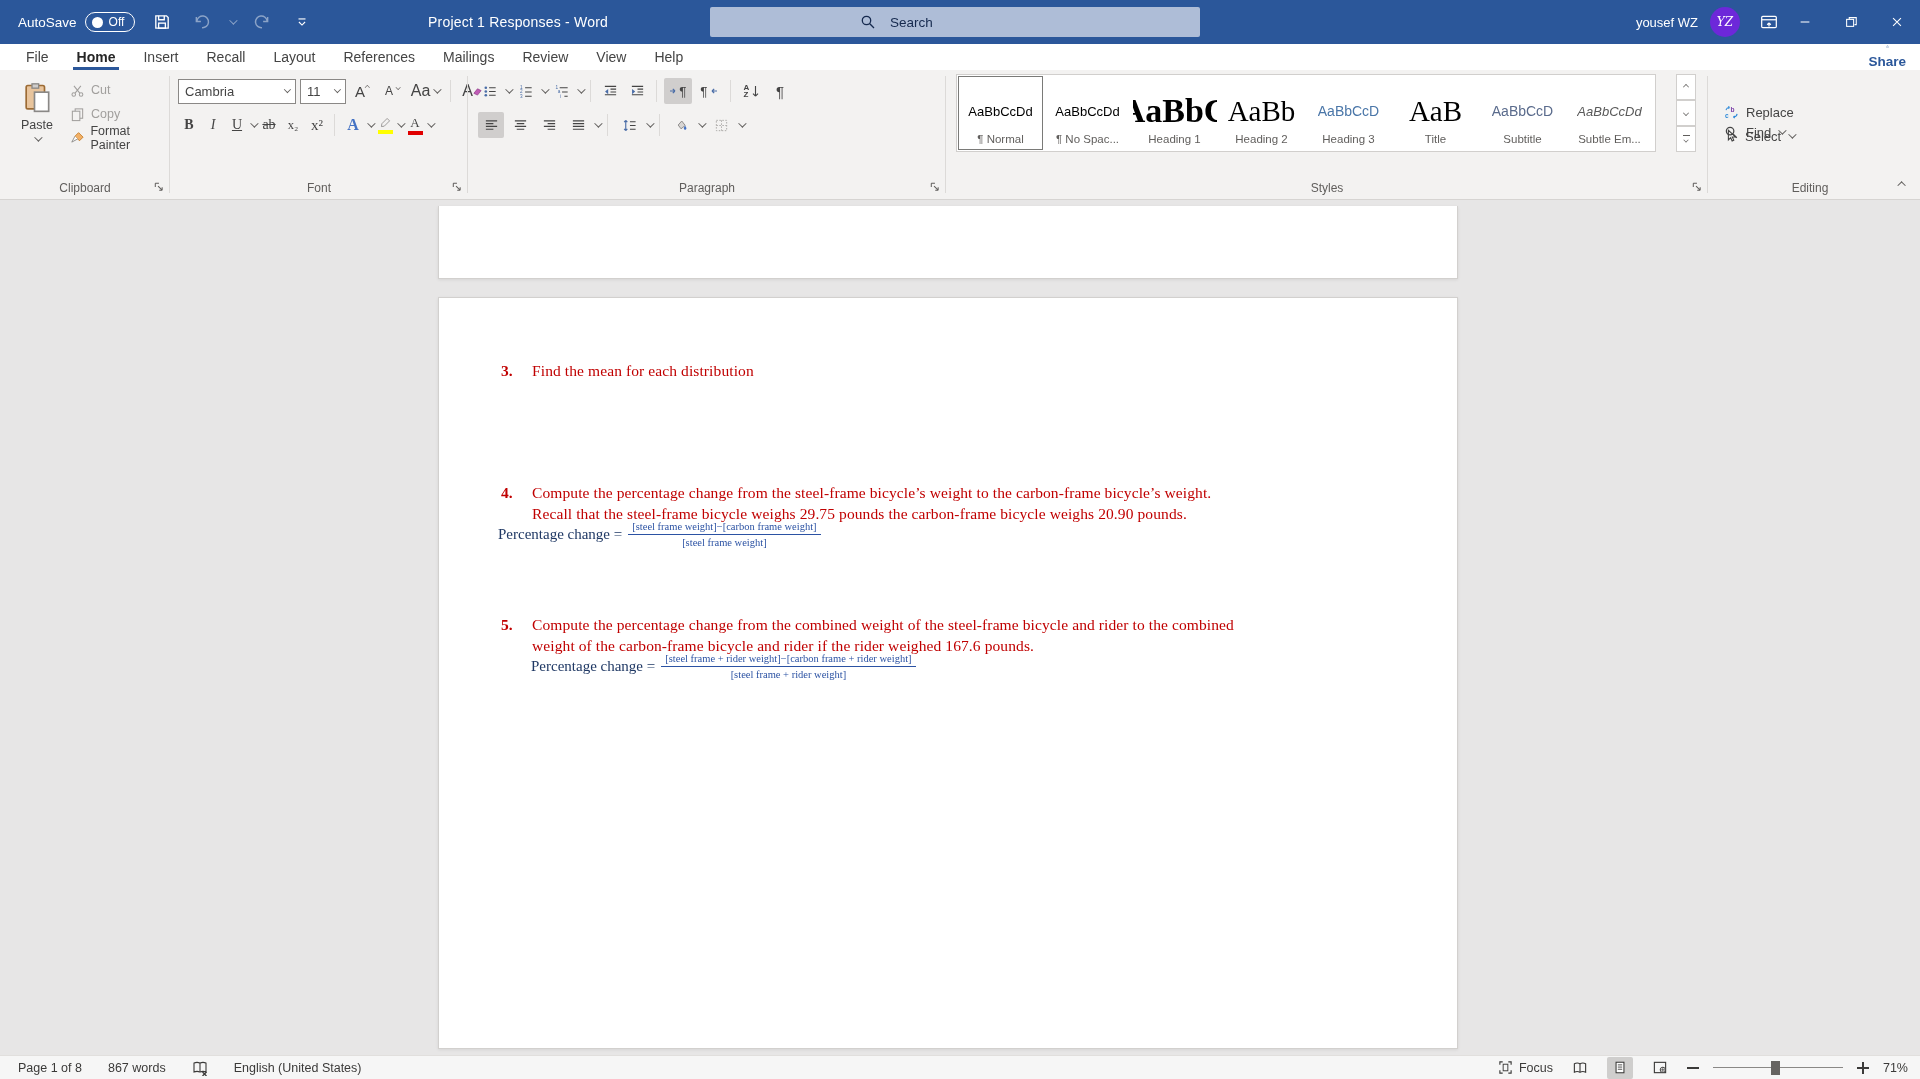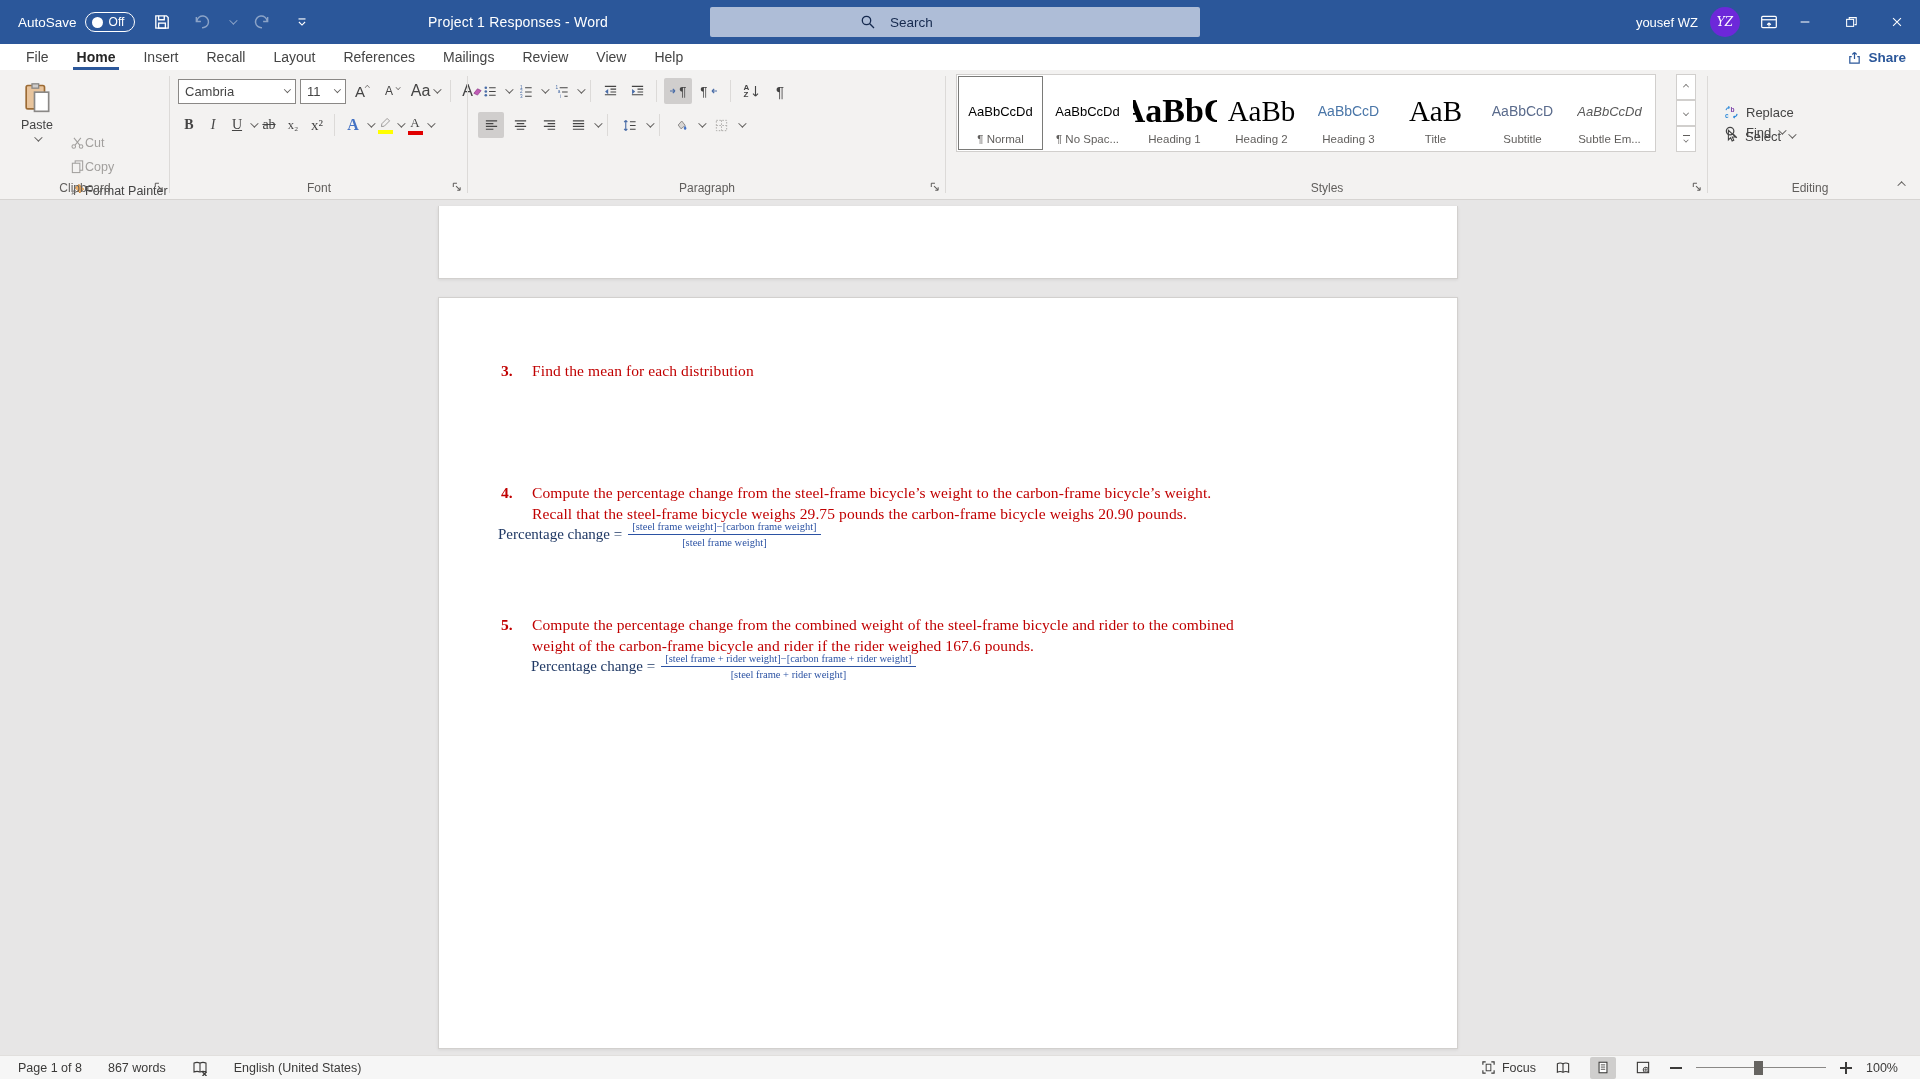--- a/index.html
+++ b/index.html
@@ -22,38 +22,38 @@
   .user-name { font-size:13px; margin-right:12px; }
   .avatar { width:30px; height:30px; border-radius:50%; background:#6d28d9; color:#fff; display:flex; align-items:center; justify-content:center;
     font-family:"DejaVu Serif",serif; font-style:italic; font-size:12px; margin-right:16px; }
   .win-btn { width:46px; height:44px; display:flex; align-items:center; justify-content:center; }
 
   
   .tabrow { position:absolute; left:0; top:44px; width:1920px; height:26px; background:#fff; display:flex; align-items:stretch; padding-left:12px; }
   .tab { position:relative; display:flex; align-items:center; padding:0 14px; font-size:14px; color:#444; }
   .tab.active { color:#262626; font-weight:700; }
   .tab.active::after { content:""; position:absolute; left:10px; right:10px; bottom:0; height:3px; background:#2b579a; }
-  .share-btn { position:absolute; right:14px; top:1px; height:24px; display:flex; align-items:center; gap:6px; color:#2b579a; font-size:13.5px; font-weight:600; }
+  .share-btn { position:absolute; right:14px; top:1px; height:24px; display:flex; align-items:center; gap:6px; color:#2b579a; font-size:13.5px; font-weight:600;flex-direction:column; }
 
   
   .ribbon { position:absolute; left:0; top:70px; width:1920px; height:130px; background:#f3f2f1; border-bottom:1px solid #d6d4d2; font-size:12.5px; color:#444; }
   .rgroup { position:absolute; top:0; height:129px; }
   .rgroup::after { content:""; position:absolute; right:0; top:6px; bottom:6px; width:1px; background:#dcdad8; }
   .grp-label { position:absolute; bottom:4px; left:0; right:0; text-align:center; font-size:12px; color:#605e5c; }
   .launcher { position:absolute; bottom:6px; right:5px; width:14px; height:14px; display:flex; align-items:center; justify-content:center; }
   .chv { display:inline-block; width:6px; height:6px; border-right:1.3px solid #605e5c; border-bottom:1.3px solid #605e5c; transform:rotate(45deg) translateY(-2px); }
   .chv.up { transform:rotate(-135deg) translateY(-2px); }
   .rbtn { display:flex; align-items:center; justify-content:center; border-radius:2px; height:26px; }
   .rbtn.on { background:#d0cecd; }
   .glyph { font-size:16px; color:#444; }
 
   
   .g-clip { left:0; width:170px; }
   .paste-big { position:absolute; left:10px; top:4px; width:54px; height:118px; display:flex; flex-direction:column; align-items:center; padding-top:8px; gap:4px; }
-  .clip-row { position:absolute; left:70px; display:flex; align-items:flex-end; height:24px;margin-top:48px; }
+  .clip-row { position:absolute; left:70px; display:flex; align-items:center; gap:6px; height:24px; }
   .disabled-txt { color:#a19f9d; }
 
   
   .g-font { left:170px; width:298px; }
   .f-row1 { position:absolute; left:8px; top:8px; display:flex; align-items:center; gap:4px; }
   .f-row2 { position:absolute; left:8px; top:42px; display:flex; align-items:center; gap:2px; }
   .combo { background:#fff; border:1px solid #8a8886; height:25px; display:flex; align-items:center; justify-content:space-between; padding:0 6px; font-size:13px; }
   .combo .chv { transform:rotate(45deg) translateY(-2px) scale(.85); }
   .fmt { min-width:22px; height:25px; display:flex; align-items:center; justify-content:center; font-size:14px; font-family:"Liberation Serif",serif; }
   .vdiv { width:1px; height:22px; background:#dcdad8; margin:0 4px; }
@@ -104,21 +104,21 @@
   .formula { position:absolute; display:flex; align-items:center; gap:6px; color:#1f3864; font-family:"Liberation Serif","DejaVu Serif",serif; }
   .flabel { font-size:15px; }
   .frac { display:flex; flex-direction:column; align-items:center; color:#2b52a3; font-size:10.5px; line-height:13px; }
   .frac .nume { border-bottom:1.2px solid #2b52a3; padding:0 4px 1px; }
   .frac .deno { padding-top:1px; }
 
   
   .statusbar { position:absolute; left:0; top:1055px; width:1920px; height:24px; background:#f6f6f6; border-top:1px solid #e1dfdd;
     display:flex; align-items:center; font-size:12.5px; color:#3b3a39; }
   .sb-left { display:flex; align-items:center; gap:26px; padding-left:18px; }
-  .sb-right { position:absolute; right:22px; display:flex; align-items:center; gap:14px; }
+  .sb-right { position:absolute; right:12px; display:flex; align-items:center; gap:14px; }
   .viewbtn { width:26px; height:22px; display:flex; align-items:center; justify-content:center; border-radius:2px; }
   .viewbtn.on { background:#cfcecd; }
   .zoom-track { position:relative; width:130px; height:22px; display:flex; align-items:center; }
   .zoom-track .track { width:100%; height:1.6px; background:#8a8886; }
   .zoom-thumb { position:absolute; left:58px; top:4px; width:9px; height:14px; background:#666461; }
   .zsign { width:12px; height:12px; position:relative; }
   .zsign::before { content:""; position:absolute; left:0; top:5.5px; width:12px; height:1.6px; background:#3b3a39; }
   .zsign.plus::after { content:""; position:absolute; left:5.2px; top:0; width:1.6px; height:12px; background:#3b3a39; }
 </style>
 </head>
@@ -614,15 +614,15 @@
           <circle cx="11" cy="10.5" r="2.8" fill="#fff" stroke="#3b3a39" stroke-width="1"></circle>
           <path d="M8.2 10.5h5.6M11 7.7v5.6" stroke="#3b3a39" stroke-width=".8"></path>
         </svg>
     </span>
     <span class="zsign"></span>
     <span class="zoom-track">
       <span class="track"></span>
       <span class="zoom-thumb"></span>
     </span>
     <span class="zsign plus"></span>
-    <span>100%</span>
+    <span>71%</span>
   </div>
 </div>
 
 </body></html>

